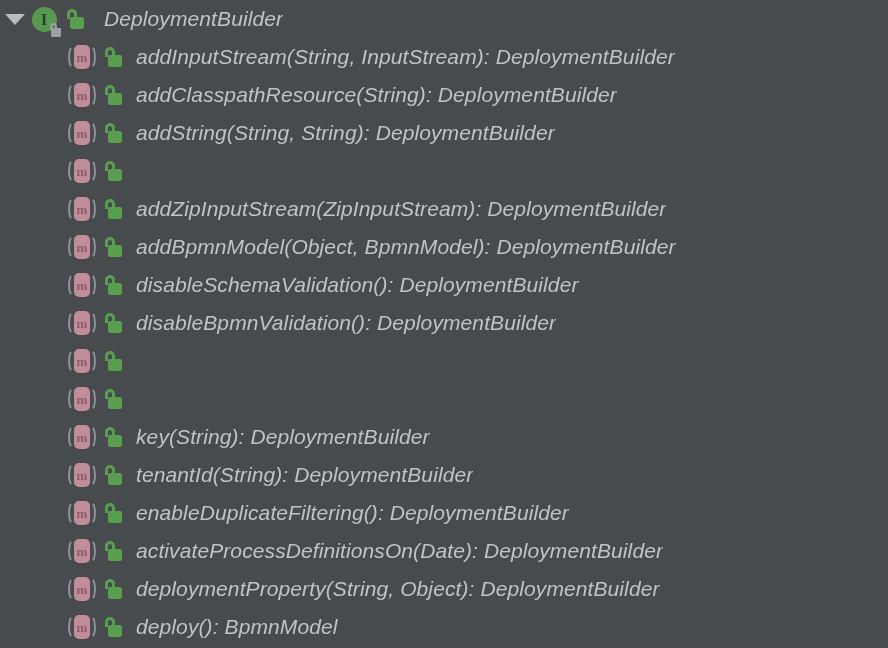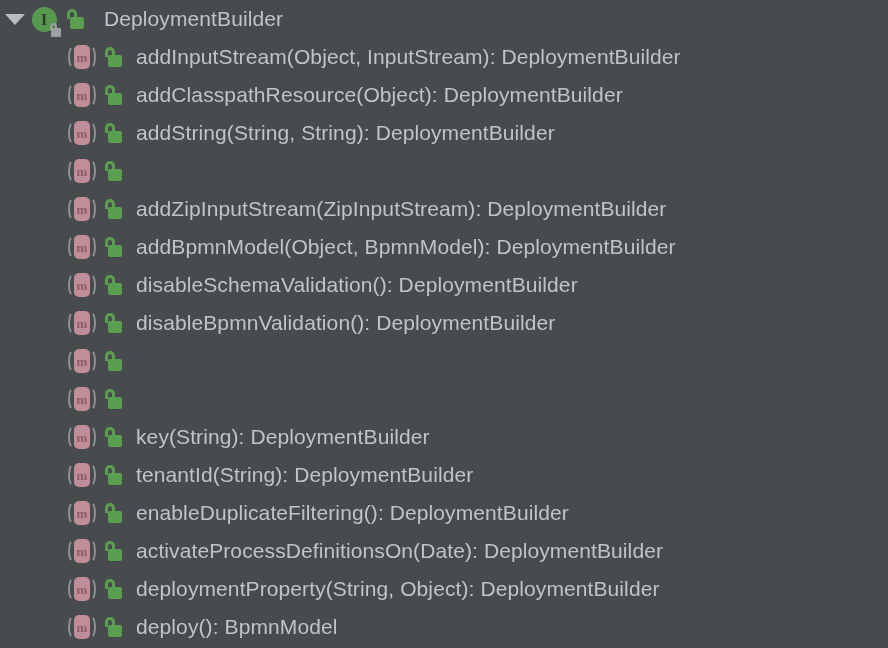--- a/index.html
+++ b/index.html
@@ -153,20 +153,21 @@
 
   
   .label {
     font-size: 21px;
     color: #bfc4c6;
     letter-spacing: 0.1px;
     padding-left: 8px;
     flex: 0 1 auto;
     overflow: hidden;
     text-overflow: clip;
+    font-style: italic;
   }
   .row.root .label { padding-left: 14px; }
 </style>
 </head>
 <body>
 
 <div id="tree">
 
   <div class="row root">
     <span class="twisty">
@@ -199,38 +200,38 @@
             <span class="body"></span>
             <span class="glyph">m</span>
           </span>
         </span>
         <span class="ico vis">
           <span class="lock">
             <span class="shackle"></span>
             <span class="body"></span>
           </span>
         </span>
-        <span class="label">addInputStream(Object, InputStream): DeploymentBuilder</span>
-      </div>
-      <div class="row child">
-        <span class="ico kind">
-          <span class="mth">
-            <span class="paren l"></span>
-            <span class="paren r"></span>
-            <span class="body"></span>
-            <span class="glyph">m</span>
-          </span>
-        </span>
-        <span class="ico vis">
-          <span class="lock">
-            <span class="shackle"></span>
-            <span class="body"></span>
-          </span>
-        </span>
-        <span class="label">addClasspathResource(Object): DeploymentBuilder</span>
+        <span class="label">addInputStream(String, InputStream): DeploymentBuilder</span>
+      </div>
+      <div class="row child">
+        <span class="ico kind">
+          <span class="mth">
+            <span class="paren l"></span>
+            <span class="paren r"></span>
+            <span class="body"></span>
+            <span class="glyph">m</span>
+          </span>
+        </span>
+        <span class="ico vis">
+          <span class="lock">
+            <span class="shackle"></span>
+            <span class="body"></span>
+          </span>
+        </span>
+        <span class="label">addClasspathResource(String): DeploymentBuilder</span>
       </div>
       <div class="row child">
         <span class="ico kind">
           <span class="mth">
             <span class="paren l"></span>
             <span class="paren r"></span>
             <span class="body"></span>
             <span class="glyph">m</span>
           </span>
         </span>

